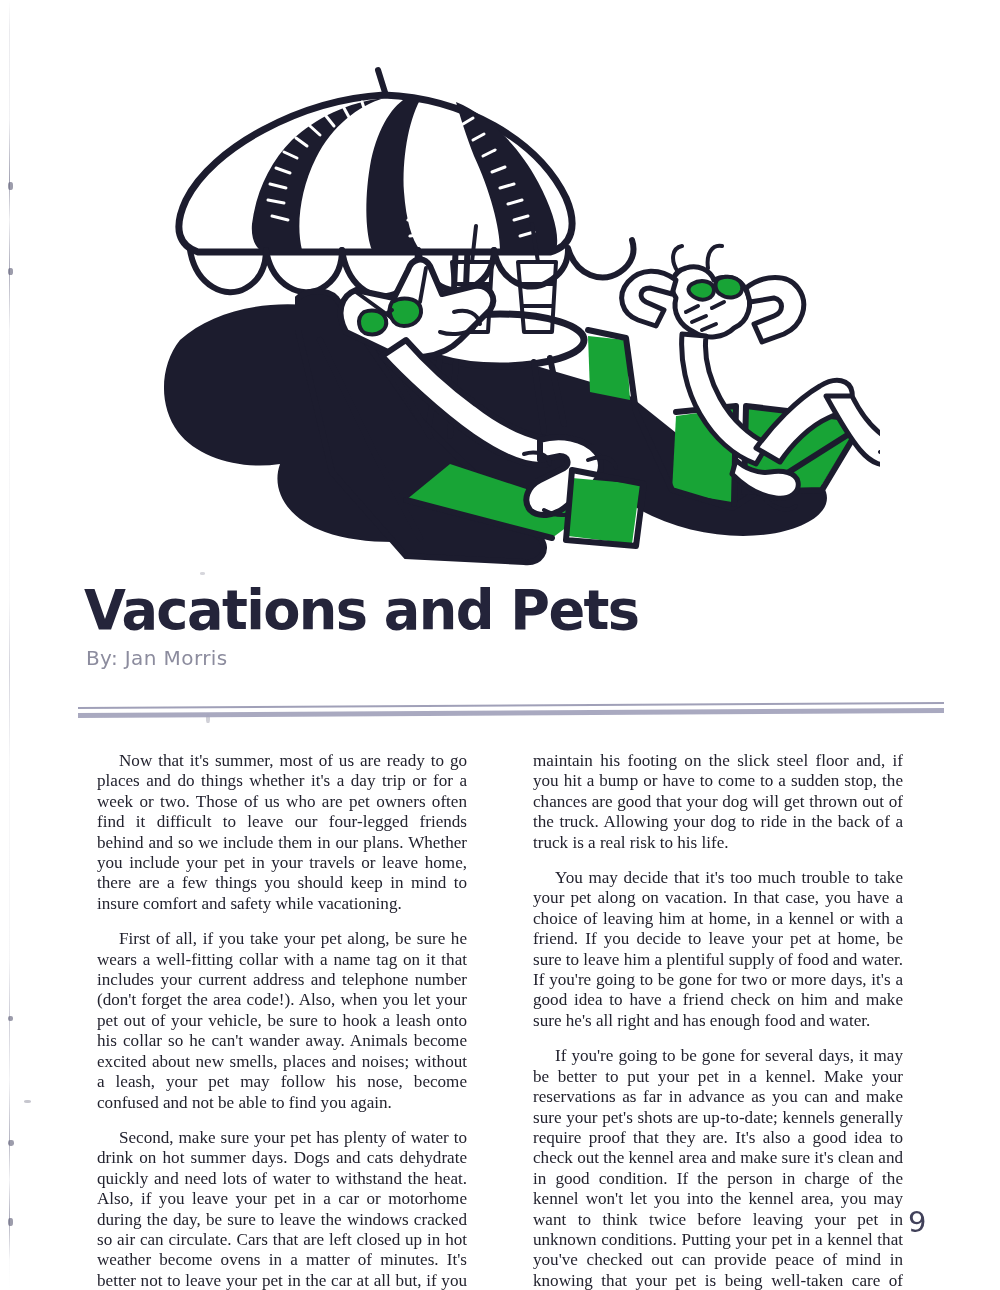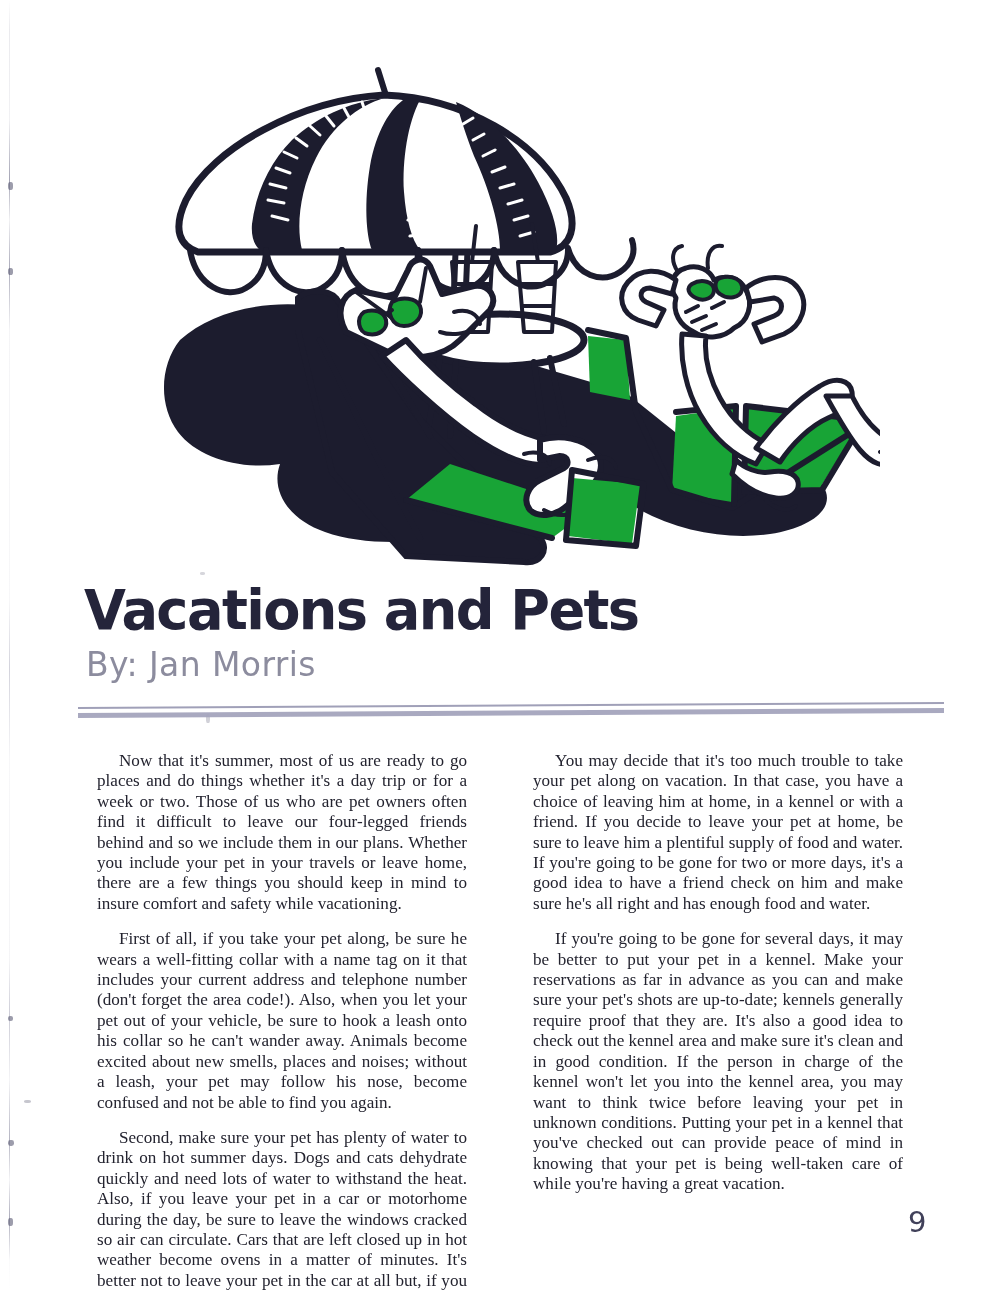--- a/index.html
+++ b/index.html
@@ -74,21 +74,21 @@
     white-space: nowrap;
     transform: scaleX(0.985);
     transform-origin: left top;
   }
   #byline {
     position: absolute;
     left: 86px;
     top: 648px;
     font-family: "DejaVu Sans", sans-serif;
     font-weight: normal;
-    font-size: 33px;
+    font-size: 20px;
     letter-spacing: 0.4px;
     color: #8c8c9e;
     line-height: 1;
     white-space: nowrap;
     text-align: right;
   }
 
   
   #rules {
     position: absolute;
@@ -457,20 +457,21 @@
   </div>
 
   <div id="columns">
     <div class="column left">
       <p>Now that it's summer, most of us are ready to go places and do things whether it's a day trip or for a week or two. Those of us who are pet owners often find it difficult to leave our four-legged friends behind and so we include them in our plans. Whether you include your pet in your travels or leave home, there are a few things you should keep in mind to insure comfort and safety while vacationing.</p>
       <p>First of all, if you take your pet along, be sure he wears a well-fitting collar with a name tag on it that includes your current address and telephone number (don't forget the area code!). Also, when you let your pet out of your vehicle, be sure to hook a leash onto his collar so he can't wander away. Animals become excited about new smells, places and noises; without a leash, your pet may follow his nose, become confused and not be able to find you again.</p>
       <p>Second, make sure your pet has plenty of water to drink on hot summer days. Dogs and cats dehydrate quickly and need lots of water to withstand the heat. Also, if you leave your pet in a car or motorhome during the day, be sure to leave the windows cracked so air can circulate. Cars that are left closed up in hot weather become ovens in a matter of minutes. It's better not to leave your pet in the car at all but, if you must, at least roll the windows down a few inches and leave him some water.</p>
       <p>If you have a pickup truck without a shell on the back, don't let your dog ride in the back. It's difficult for a dog to</p>
     </div>
     <div class="column right">
+      <p class="cont">maintain his footing on the slick steel floor and, if you hit a bump or have to come to a sudden stop, the chances are good that your dog will get thrown out of the truck. Allowing your dog to ride in the back of a truck is a real risk to his life.</p>
       <p>You may decide that it's too much trouble to take your pet along on vacation. In that case, you have a choice of leaving him at home, in a kennel or with a friend. If you decide to leave your pet at home, be sure to leave him a plentiful supply of food and water. If you're going to be gone for two or more days, it's a good idea to have a friend check on him and make sure he's all right and has enough food and water.</p>
       <p>If you're going to be gone for several days, it may be better to put your pet in a kennel. Make your reservations as far in advance as you can and make sure your pet's shots are up-to-date; kennels generally require proof that they are. It's also a good idea to check out the kennel area and make sure it's clean and in good condition. If the person in charge of the kennel won't let you into the kennel area, you may want to think twice before leaving your pet in unknown conditions. Putting your pet in a kennel that you've checked out can provide peace of mind in knowing that your pet is being well-taken care of while you're having a great vacation.</p>
     </div>
   </div>
 
   <div id="folio">9</div>
 
 </div>
 
 </body></html>

